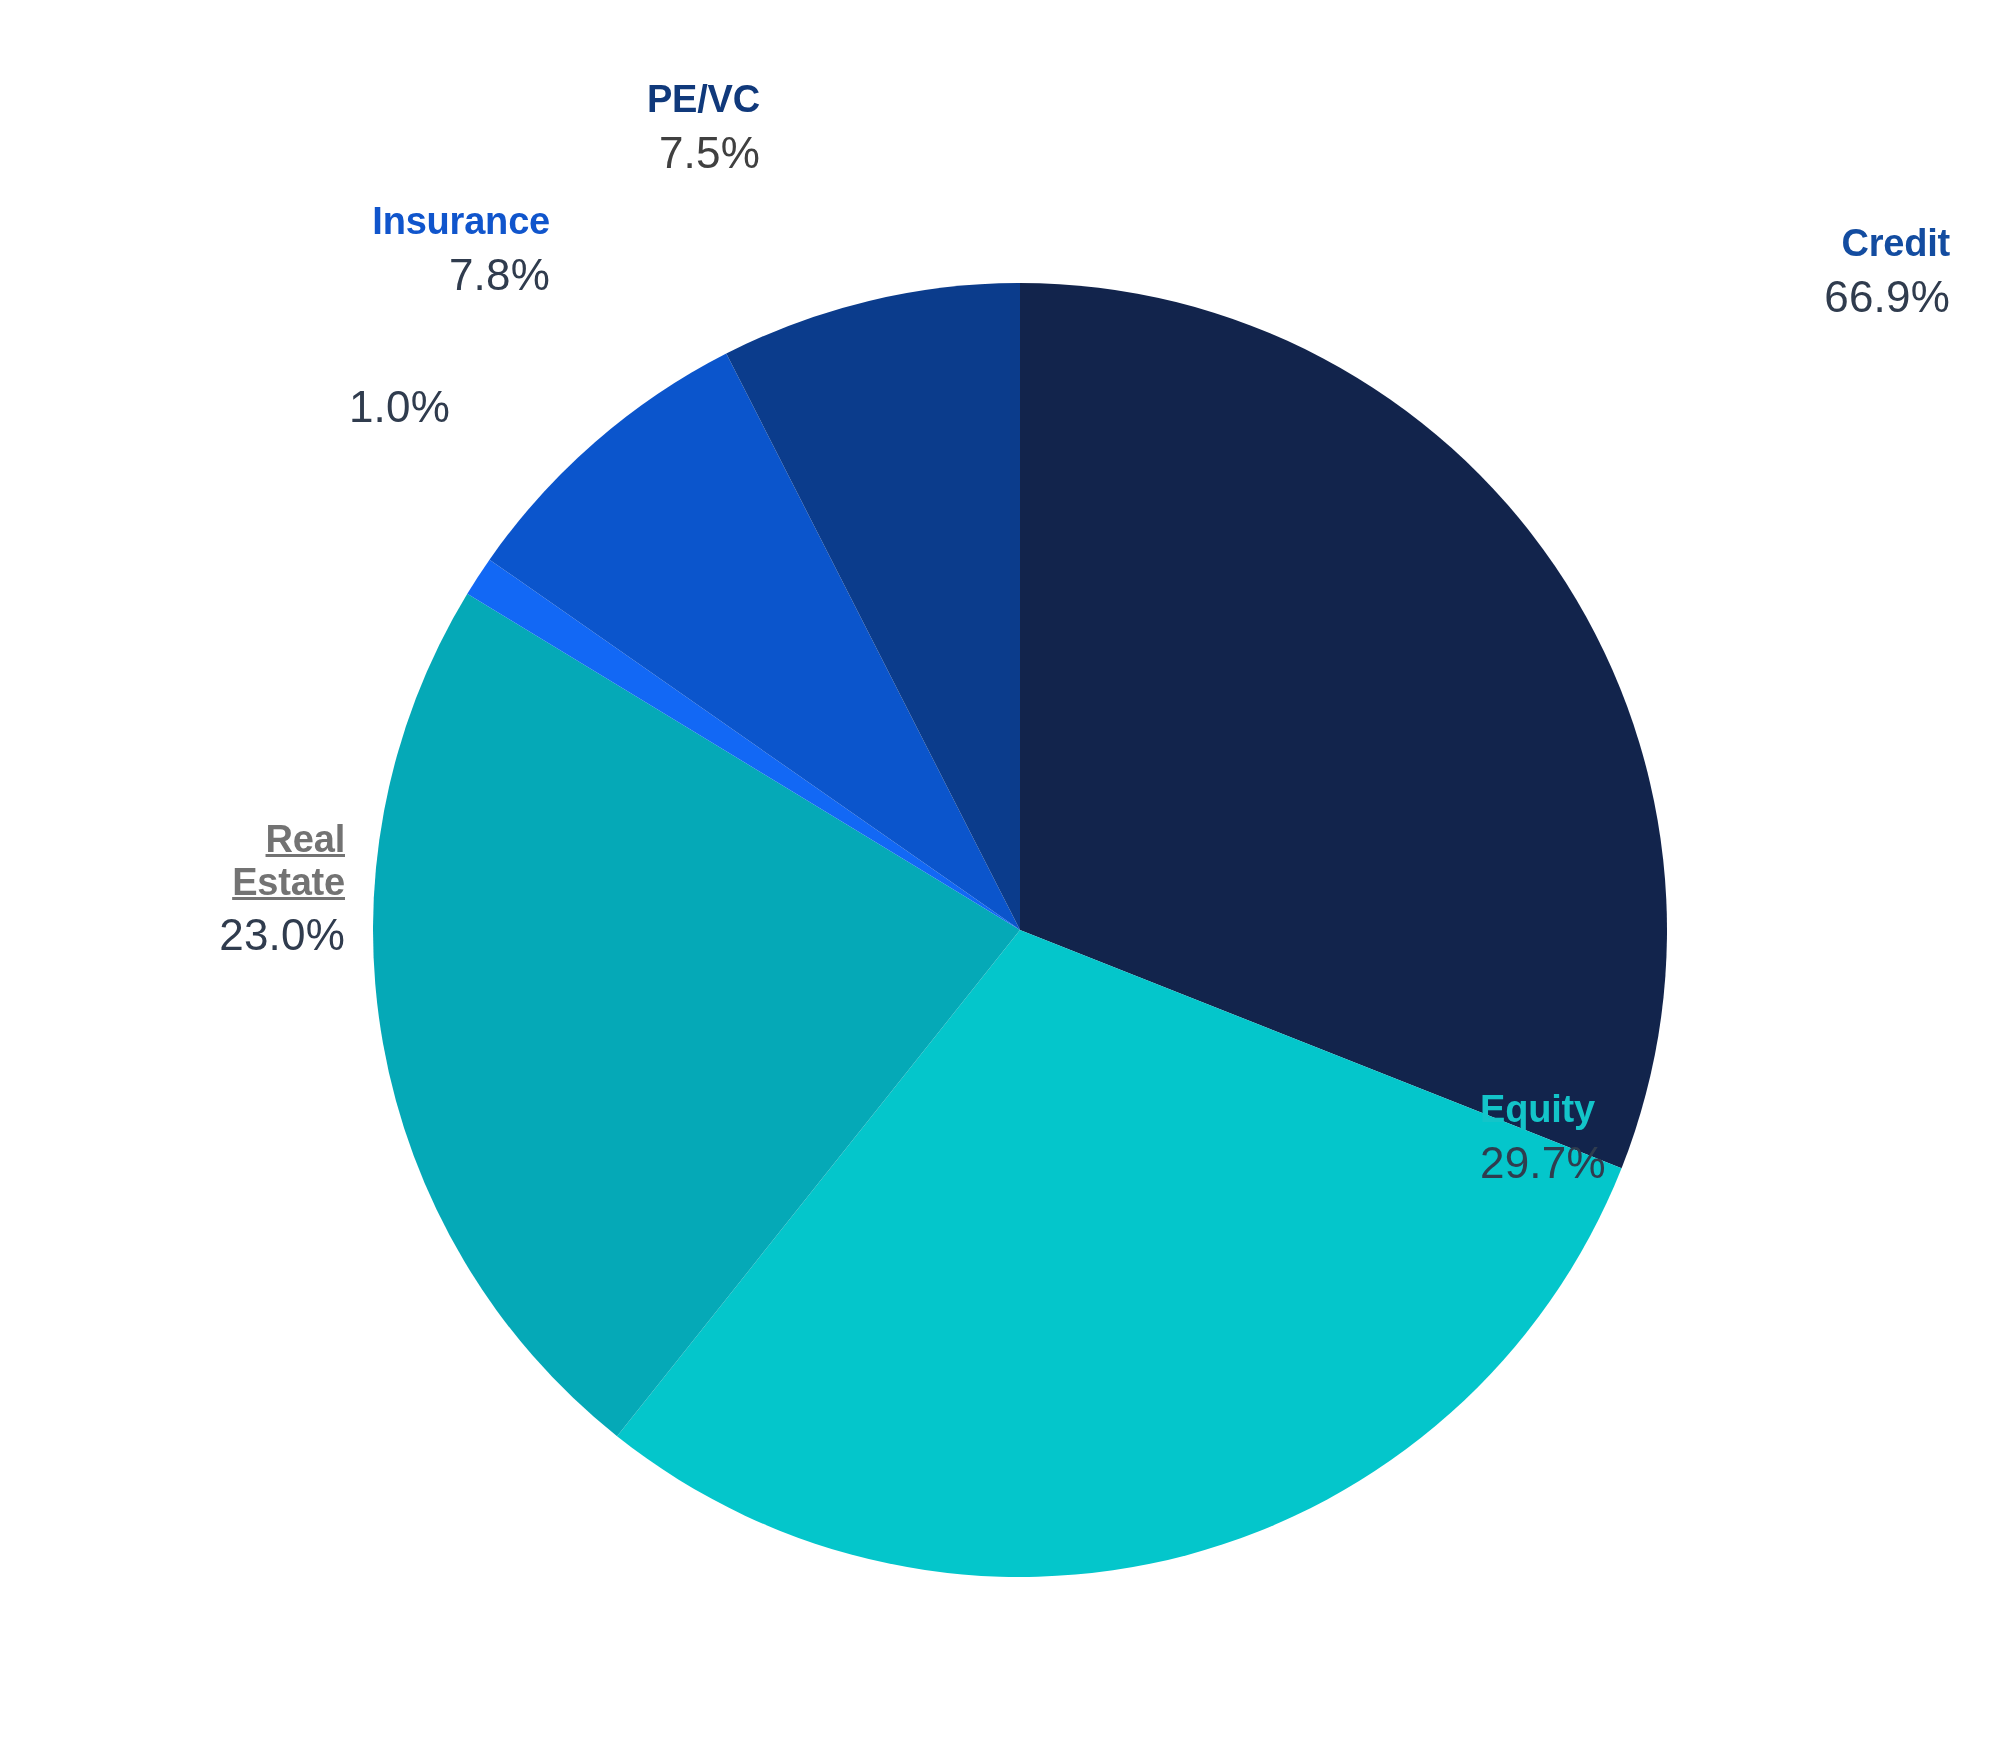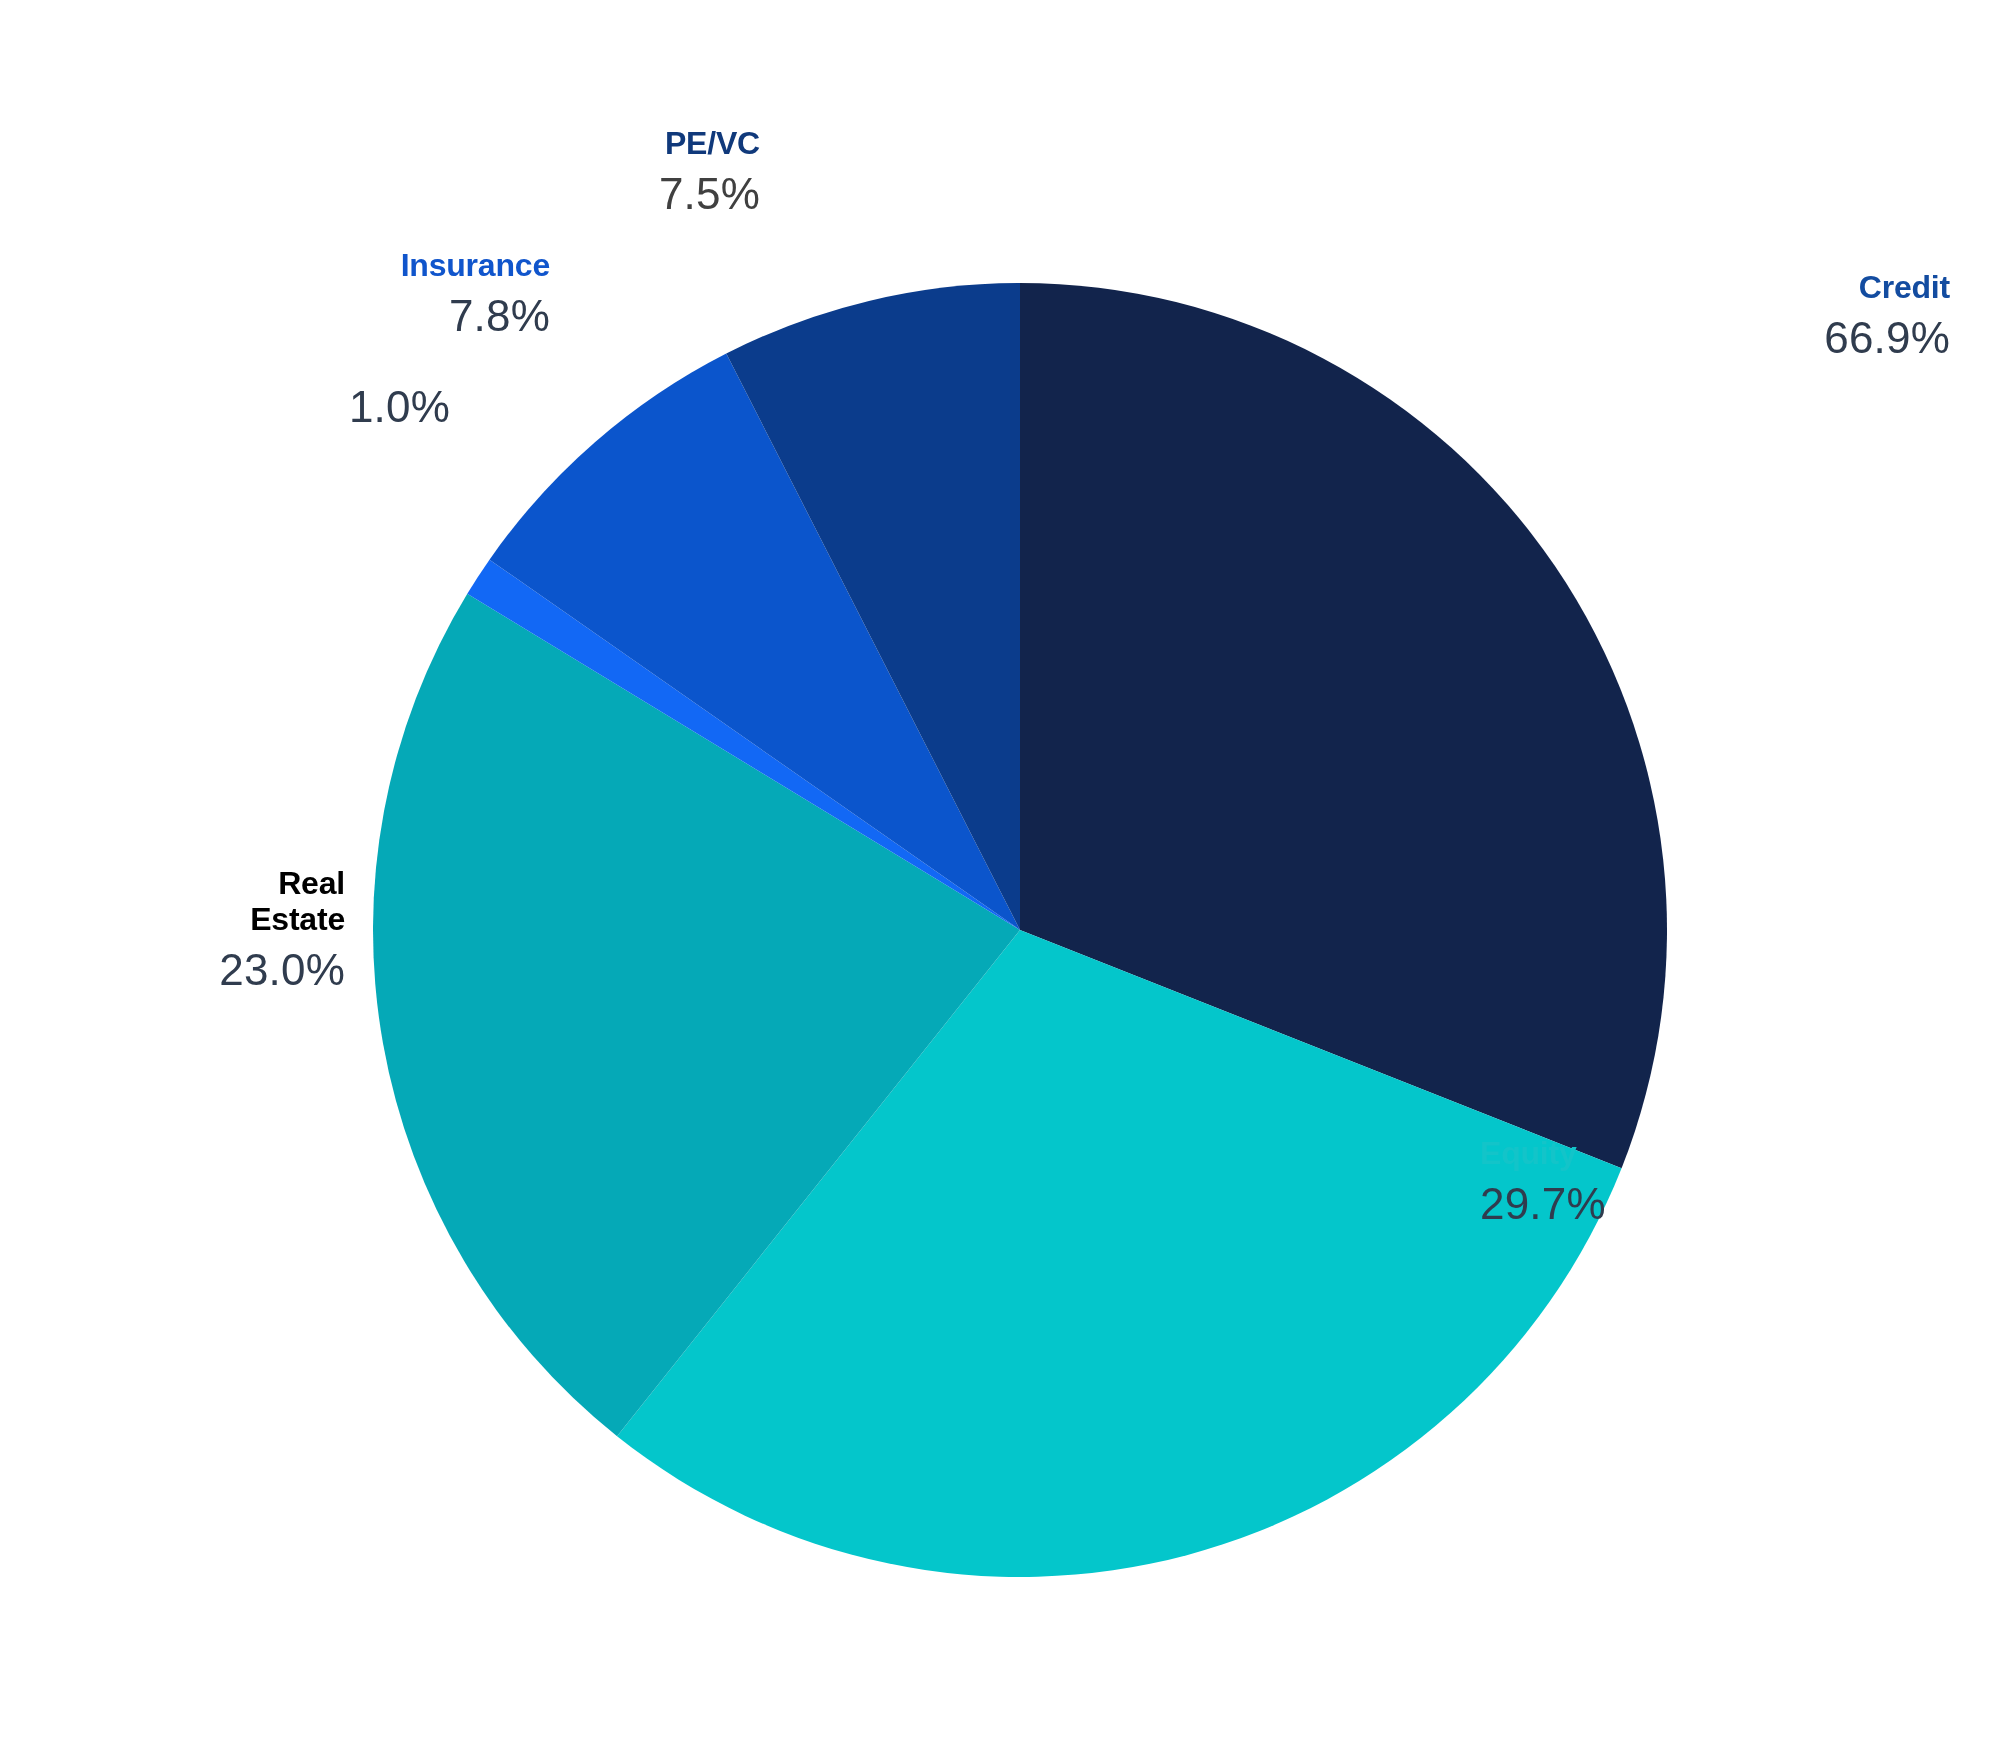--- a/index.html
+++ b/index.html
@@ -36,24 +36,23 @@
   }
 
   
   .pie-label {
     position: absolute;
     line-height: 1.12;
   }
   .pie-label .seg-name {
     display: block;
     font-weight: bold;
-    font-size: 32px;
+    font-size: 38px;
     letter-spacing: -0.2px;
     white-space: pre-line;
-    margin-top: 48px;
   }
   .pie-label .seg-value {
     display: block;
     font-weight: normal;
     font-size: 44px;
     color: #303c4e;
     margin-top: 7px;
     letter-spacing: 0.2px;
   }
 
@@ -93,21 +92,21 @@
   <div class="pie-label anchor-end" id="label-insurance">
     <span class="seg-name" style="color: rgb(16, 85, 204);">Insurance</span>
     <span class="seg-value" style="color: rgb(48, 60, 78);">7.8%</span>
   </div>
 
   <div class="pie-label anchor-end" id="label-multistrat">
     <span class="seg-value" style="color: rgb(48, 60, 78);">1.0%</span>
   </div>
 
   <div class="pie-label anchor-end" id="label-realestate">
-    <span class="seg-name" style="color: #000000;">Real
+    <span class="seg-name" style="color: #737373; text-decoration: underline;">Real
 Estate</span>
     <span class="seg-value" style="color: rgb(48, 60, 78);">23.0%</span>
   </div>
 
   <div class="pie-label anchor-start" id="label-credit">
     <span class="seg-name" style="color: rgb(19, 76, 160);">Credit</span>
     <span class="seg-value" style="color: rgb(48, 60, 78);">66.9%</span>
   </div>
 
   <div class="pie-label anchor-start" id="label-equity">

